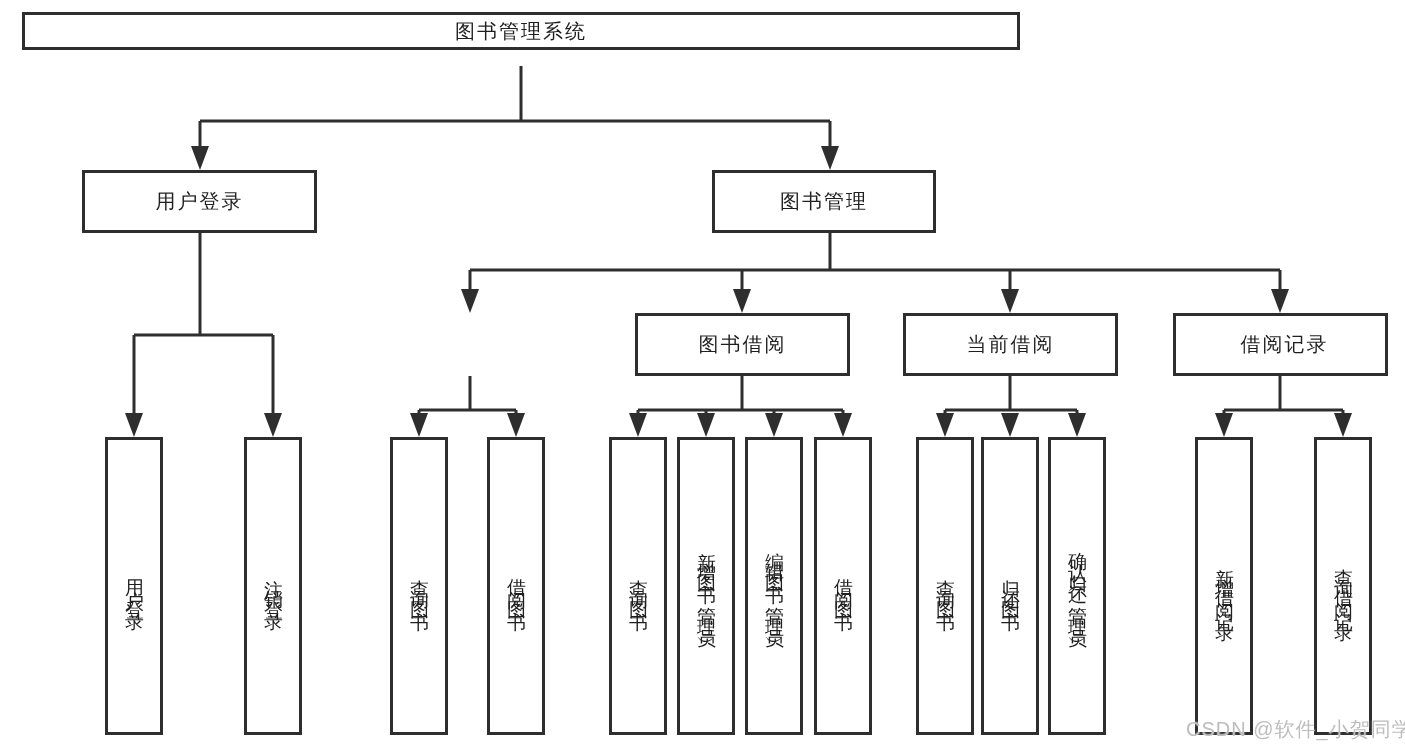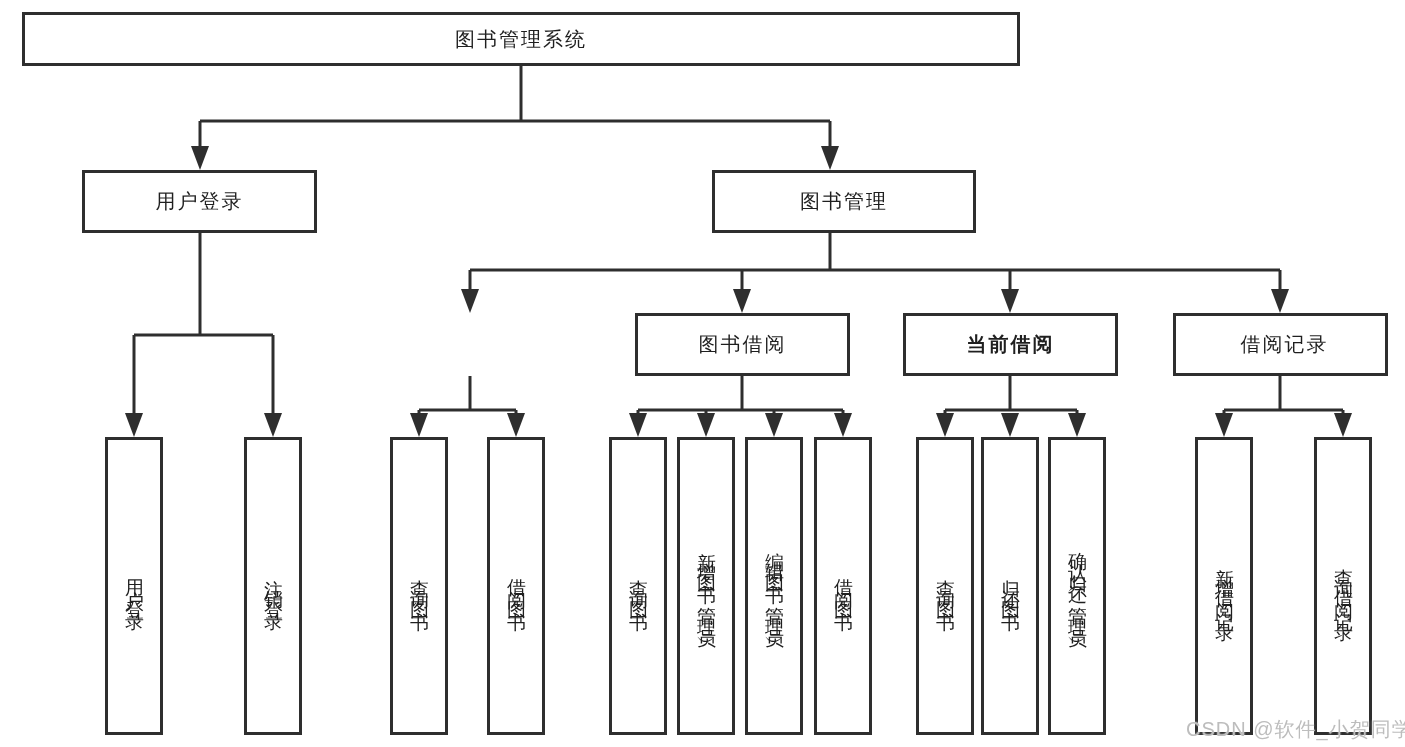--- a/index.html
+++ b/index.html
@@ -17,21 +17,21 @@
     border:3px solid #2e2e2e;
     background:#ffffff;
     display:flex;align-items:center;justify-content:center;
     color:#1f1f1f;
   }
   .node .hlabel{
     font-size:20px;
     letter-spacing:2px;
     white-space:nowrap;
   }
-  .root{left:22px;top:12px;width:998px;height:54px;}
+  .root{left:22px;top:12px;width:998px;height:38px;}
   .lvl2{top:170px;height:63px;}
   .lvl3{top:313px;height:63px;width:215px;}
   .leaf{top:437px;width:58px;height:298px;}
   .leaf .vtext{
     writing-mode:vertical-rl;
     text-orientation:mixed;
     font-size:19px;
     letter-spacing:11px;
     line-height:1;
     color:#1f1f1f;
@@ -120,28 +120,28 @@
     </g>
   </svg>
 
   <div class="node root">
     <span class="hlabel">图书管理系统</span>
   </div>
 
   <div class="node lvl2" style="left:82px;width:235px;">
     <span class="hlabel">用户登录</span>
   </div>
-  <div class="node lvl2" style="left:712px;width:264px;font-family:Liberation Serif, serif;">
+  <div class="node lvl2" style="left:712px;width:224px;font-family:Liberation Serif, serif;">
     <span class="hlabel">图书管理</span>
   </div>
 
   <div class="node lvl3" style="left:635px;">
     <span class="hlabel">图书借阅</span>
   </div>
-  <div class="node lvl3" style="left:903px;font-weight:bold;">
+  <div class="node lvl3" style="left:903px;">
     <span class="hlabel">当前借阅</span>
   </div>
   <div class="node lvl3" style="left:1173px;padding-left:8px;">
     <span class="hlabel">借阅记录</span>
   </div>
 
   <div class="node leaf" style="left:105px;">
     <span class="vtext">用户登录</span>
   </div>
   <div class="node leaf" style="left:244px;">

